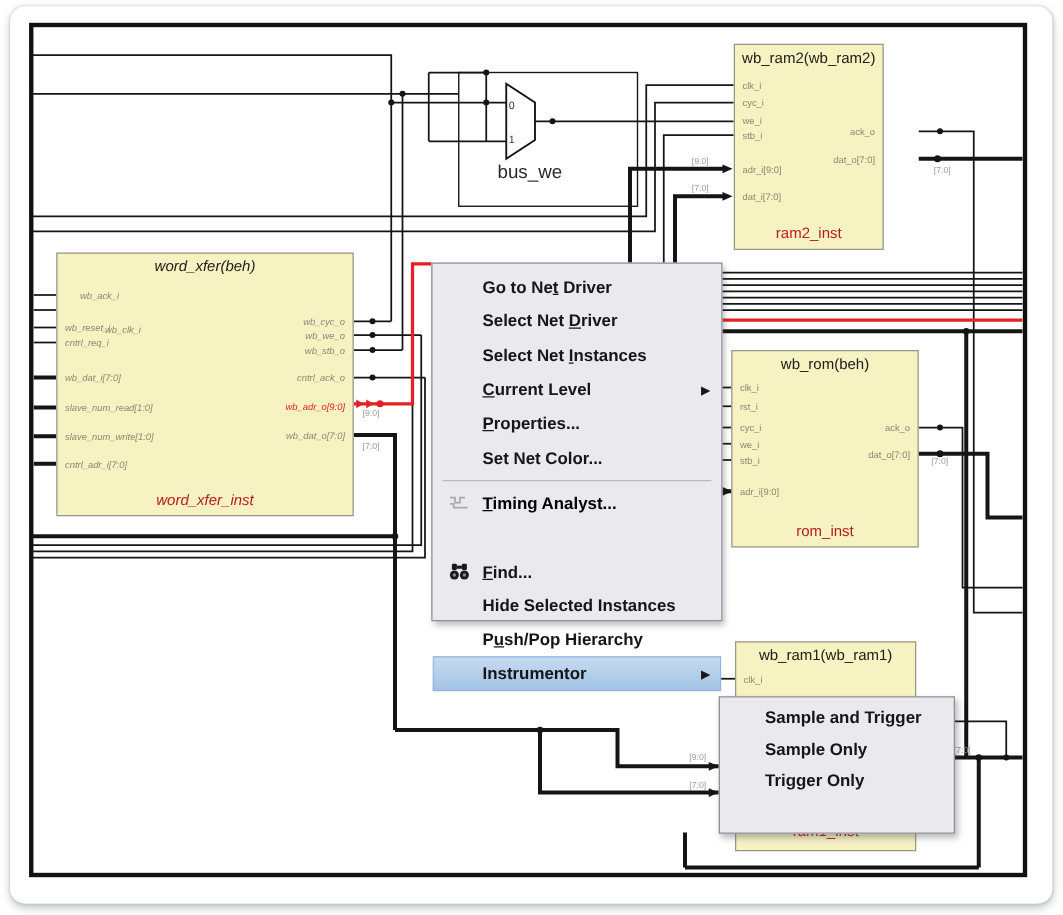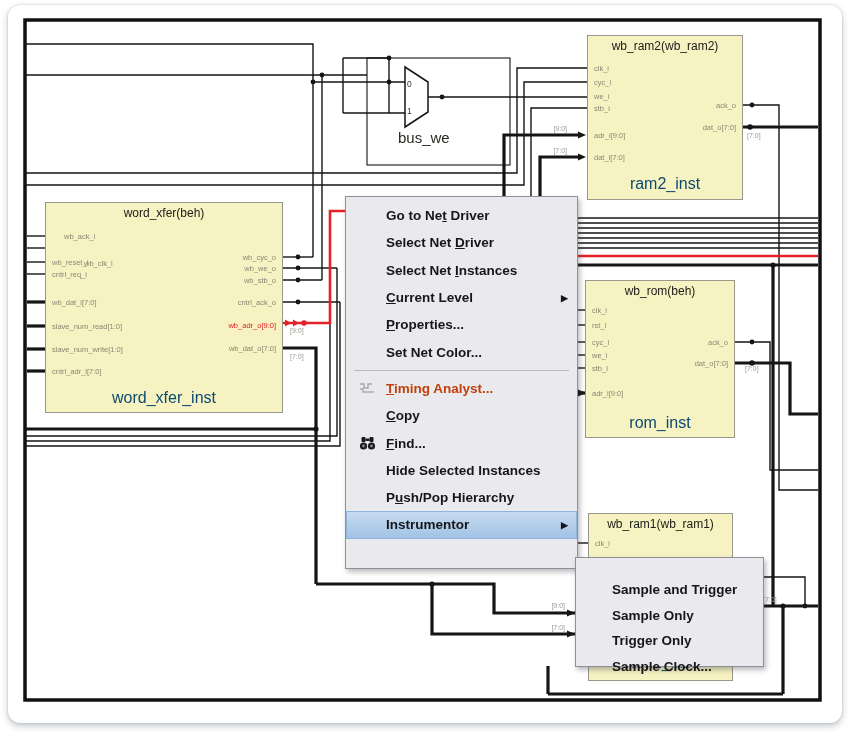--- a/index.html
+++ b/index.html
@@ -4,41 +4,41 @@
 <style>
   html,body{margin:0;padding:0;width:850px;height:732px;background:#fff;overflow:hidden;
     font-family:"Liberation Sans",sans-serif;}
   #stage{position:relative;width:850px;height:732px;}
   #card{position:absolute;left:8px;top:5px;right:8px;bottom:9px;background:#fff;border-radius:12px;
     box-shadow:0 3px 7px rgba(120,130,138,.45), 0 0 2px rgba(150,160,165,.55);}
   #wires{position:absolute;left:0;top:0;}
   
   .block{position:absolute;background:#f6f2c2;border:1px solid #97978a;box-sizing:border-box;}
   .block-title{position:absolute;left:0;right:0;top:3px;text-align:center;font-size:12px;color:#20201a;}
-  .block-inst{position:absolute;left:0;right:0;text-align:center;font-size:16px;color:#0c4a6e;}
+  .block-inst{position:absolute;left:0;right:0;text-align:center;font-size:12px;color:#b91c1c;}
   .port{position:absolute;font-size:7.5px;color:#8a8874;white-space:nowrap;line-height:10px;}
   .port.pl{left:6px;}
   .port.pr{right:6px;text-align:left;}
   .port.sel{color:#e32126;}
   .muxlbl{position:absolute;font-size:15px;color:#2a2a24;}
   .muxval{position:absolute;font-size:8.5px;color:#333;}
   
   .menu{position:absolute;background:#e9e9ee;border:1px solid #8f8f98;box-shadow:2px 3px 5px rgba(60,60,70,.35);
     padding:5px 0;box-sizing:border-box;z-index:10;}
   .mi{height:27.3px;display:flex;align-items:center;padding-left:8px;font-size:13.5px;font-weight:700;
     color:#15151a;cursor:default;}
   .mi .ic{width:26px;height:18px;margin-right:6px;flex:none;display:flex;align-items:center;justify-content:center;}
   .mi .lbl{flex:1;white-space:nowrap;}
   .mi .lbl .u{text-decoration:underline;}
   .mi .arrow{font-size:9px;margin-right:9px;color:#15151a;}
-  .mi.disabled{color:#c2410c;}
+  .mi.disabled{color:#000000;}
   .mi.hl{background:linear-gradient(#c8dcf1,#a0c2e4);box-shadow:inset 0 0 0 1px #8fb4da;}
   .sep{height:1px;background:#b9b9c2;margin:4px 8px;}
   .smenu{position:absolute;background:#e9e9ee;border:1px solid #8f8f98;box-shadow:2px 3px 5px rgba(60,60,70,.35);
-    padding:19px 0;box-sizing:border-box;z-index:11;}
+    padding:3px 0;box-sizing:border-box;z-index:11;}
   .smi{height:25.5px;display:flex;align-items:center;padding-left:36px;font-size:13.5px;font-weight:700;color:#15151a;}
 </style>
 </head>
 <body>
 
 <div id="stage">
   <div id="card"></div>
 
   <svg id="wires" width="850" height="732" viewBox="0 0 850 732">
 
@@ -152,39 +152,39 @@
         <text x="567" y="131" text-anchor="end" font-size="7" fill="#9a9a94" font-family="&quot;Liberation Sans&quot;,sans-serif">[9:0]</text>
         <text x="567" y="153" text-anchor="end" font-size="7" fill="#9a9a94" font-family="&quot;Liberation Sans&quot;,sans-serif">[7:0]</text>
         <text x="747" y="138" text-anchor="start" font-size="7" fill="#9a9a94" font-family="&quot;Liberation Sans&quot;,sans-serif">[7:0]</text>
         <text x="745" y="371" text-anchor="start" font-size="7" fill="#9a9a94" font-family="&quot;Liberation Sans&quot;,sans-serif">[7:0]</text>
         <text x="565" y="608" text-anchor="end" font-size="7" fill="#9a9a94" font-family="&quot;Liberation Sans&quot;,sans-serif">[9:0]</text>
         <text x="565" y="630" text-anchor="end" font-size="7" fill="#9a9a94" font-family="&quot;Liberation Sans&quot;,sans-serif">[7:0]</text>
         <text x="763" y="602" text-anchor="start" font-size="7" fill="#9a9a94" font-family="&quot;Liberation Sans&quot;,sans-serif">[7:0]</text>
       </g>
   </svg>
 
-  <div class="block" id="blk-word_xfer" style="left:45px;top:202px;width:238px;height:211px;">
+  <div class="block" id="blk-word_xfer" style="left:45px;top:202px;width:238px;height:211px;font-style:italic;">
       <div class="block-title">word_xfer(beh)</div>
       <span class="port pl" style="top: 29px; margin-left: 12px;">wb_ack_i</span>
       <span class="port pl" style="top: 56px; margin-left: 32px;">wb_clk_i</span>
       <span class="port pl" style="top: 55px;">wb_reset_i</span>
       <span class="port pl" style="top: 67px;">cntrl_req_i</span>
       <span class="port pl" style="top: 95px;">wb_dat_i[7:0]</span>
       <span class="port pl" style="top: 119px;">slave_num_read[1:0]</span>
       <span class="port pl" style="top: 142px;">slave_num_write[1:0]</span>
       <span class="port pl" style="top: 164px;">cntrl_adr_i[7:0]</span>
       <span class="port pr" style="top: 50px;">wb_cyc_o</span>
       <span class="port pr" style="top: 61px;">wb_we_o</span>
       <span class="port pr" style="top: 73px;">wb_stb_o</span>
       <span class="port pr" style="top: 95px;">cntrl_ack_o</span>
       <span class="port pr sel" style="top: 118px;">wb_adr_o[9:0]</span>
       <span class="port pr" style="top: 141px;">wb_dat_o[7:0]</span>
       <div class="block-inst" style="bottom: 5px;">word_xfer_inst</div>
     </div>
-  <div class="block" id="blk-wb_ram2" style="left:587px;top:35px;width:156px;height:165px;">
+  <div class="block" id="blk-wb_ram2" style="left:587px;top:35px;width:120px;height:165px;">
       <div class="block-title">wb_ram2(wb_ram2)</div>
       <span class="port pl" style="top: 28px;">clk_i</span>
       <span class="port pl" style="top: 42px;">cyc_i</span>
       <span class="port pl" style="top: 56px;">we_i</span>
       <span class="port pl" style="top: 68px;">stb_i</span>
       <span class="port pl" style="top: 95px;">adr_i[9:0]</span>
       <span class="port pl" style="top: 117px;">dat_i[7:0]</span>
       <span class="port pr" style="top: 65px;">ack_o</span>
       <span class="port pr" style="top: 87px;">dat_o[7:0]</span>
       <div class="block-inst" style="bottom: 6px;">ram2_inst</div>
@@ -204,21 +204,21 @@
   <div class="block" id="blk-wb_ram1" style="left:588px;top:513px;width:145px;height:168px;">
       <div class="block-title">wb_ram1(wb_ram1)</div>
       <span class="port pl" style="top: 25px;">clk_i</span>
       <div class="block-inst" style="bottom: 8px;">ram1_inst</div>
     </div>
 
   <div class="muxval" style="left:407px;top:79px;">0</div>
   <div class="muxval" style="left:407px;top:106px;">1</div>
   <div class="muxlbl" style="left:398px;top:129px;">bus_we</div>
 
-  <div class="menu" id="ctx-menu" style="left:345px;top:196px;width:233px;height:373px;">
+  <div class="menu" id="ctx-menu" style="left:345px;top:210px;width:233px;height:287px;">
       <div class="mi">
         <span class="ic"></span>
         <span class="lbl">Go to Ne<span class="u">t</span> Driver</span>
       </div>
       <div class="mi">
         <span class="ic"></span>
         <span class="lbl">Select Net <span class="u">D</span>river</span>
       </div>
       <div class="mi">
         <span class="ic"></span>
@@ -245,21 +245,20 @@
               <path d="M1,4 h4 v4 h4 v-4 h4"></path>
               <path d="M1,9 h3 v3 h5"></path>
               <path d="M9,12 h6"></path>
             </g>
           </svg>
         </span>
         <span class="lbl"><span class="u">T</span>iming Analyst...</span>
       </div>
       <div class="mi">
         <span class="ic"></span>
-        <span class="lbl"><span class="u">C</span>opy</span>
       </div>
       <div class="mi">
         <span class="ic">
           <svg width="17" height="15" viewBox="0 0 17 15">
             <g fill="#1a1a1a">
               <rect x="2.5" y="1" width="4" height="5" rx="1"></rect>
               <rect x="10.5" y="1" width="4" height="5" rx="1"></rect>
               <rect x="6.5" y="2.5" width="4" height="2.5"></rect>
               <circle cx="4.5" cy="10" r="3.6"></circle>
               <circle cx="12.5" cy="10" r="3.6"></circle>
@@ -282,15 +281,14 @@
         <span class="ic"></span>
         <span class="lbl">Instrumentor</span>
         <span class="arrow">▶</span>
       </div>
     </div>
 
   <div class="smenu" id="ctx-submenu" style="left:575px;top:557px;width:189px;height:110px;">
       <div class="smi">Sample and Trigger</div>
       <div class="smi">Sample Only</div>
       <div class="smi">Trigger Only</div>
-      <div class="smi">Sample Clock...</div>
     </div>
 </div>
 
 </body></html>

